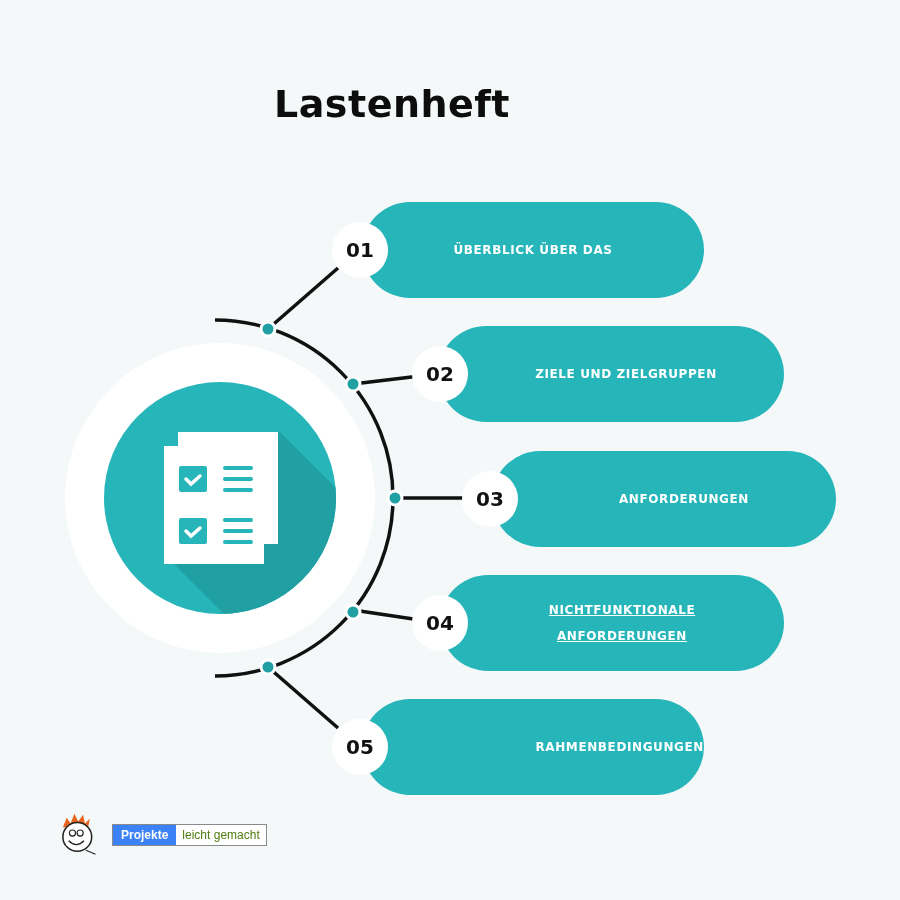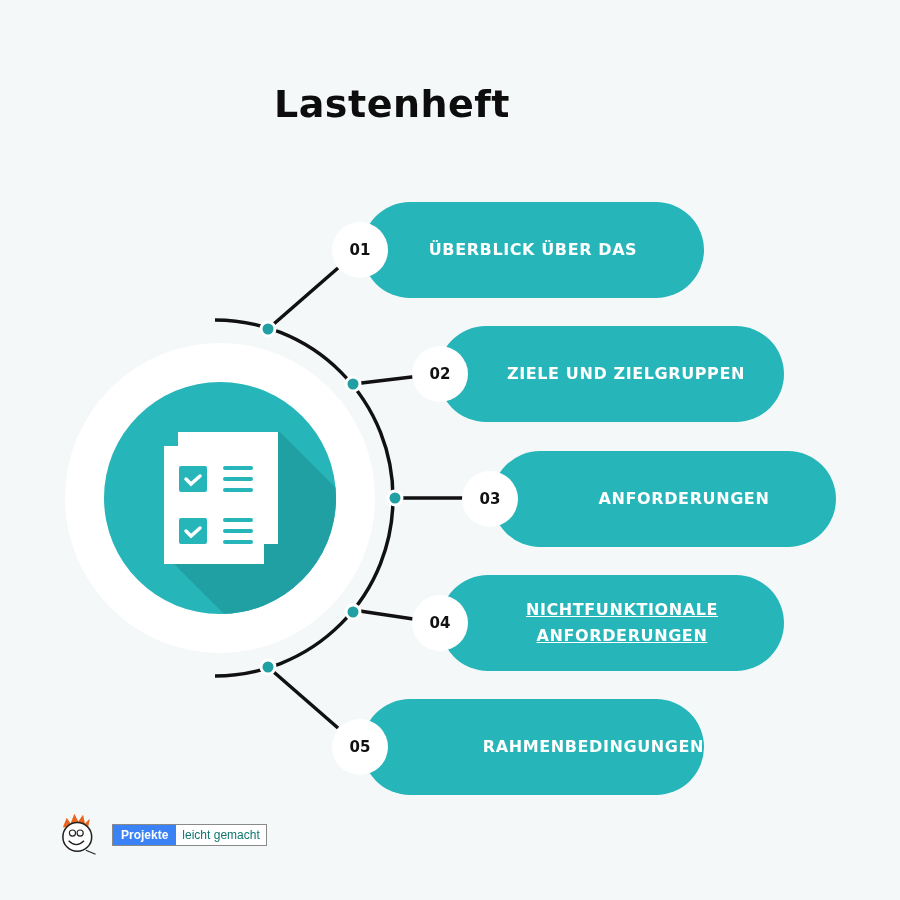--- a/index.html
+++ b/index.html
@@ -10,36 +10,36 @@
   }
   .title {
     position:absolute; left:0; top:82px; width:784px; text-align:center;
     font-size:38px; font-weight:bold; color:#0d0d0d; letter-spacing:0.5px;
   }
   svg.diagram { position:absolute; left:0; top:0; }
   .pill {
     position:absolute; height:96px; border-radius:48px;
     background:#26b5b9; color:#fff;
     display:flex; align-items:center; justify-content:center;
-    text-align:center; font-size:16px; font-weight:bold; letter-spacing:0.6px;
+    text-align:center; font-size:12px; font-weight:bold; letter-spacing:0.6px;
     line-height:26px; box-sizing:border-box;
   }
   .pill span { display:block; }
   .num {
     position:absolute; width:56px; height:56px; border-radius:50%;
-    background:#fff; color:#111; font-weight:bold; font-size:15px;
+    background:#fff; color:#111; font-weight:bold; font-size:20px;
     display:flex; align-items:center; justify-content:center;
   }
   .logo { position:absolute; left:56px; top:810px; height:48px; }
   .logo-box {
     position:absolute; left:112px; top:824px; height:20px; display:flex;
     border:1px solid #8a8a8a; font-family:"Liberation Sans", sans-serif; font-size:12px;
   }
   .logo-dark { background:#3b82f6; color:#fff; font-weight:bold; padding:0 8px; line-height:20px; }
-  .logo-light { background:#fff; color:#0f766e; padding:0 6px; line-height:20px; }
+  .logo-light { background:#fff; color:#4d7c0f; padding:0 6px; line-height:20px; }
 </style>
 </head>
 <body>
 
 <div class="title">Lastenheft</div>
 
 <svg class="diagram" width="900" height="900">
 
   <circle cx="220" cy="498" r="155" fill="#ffffff"></circle>
 

